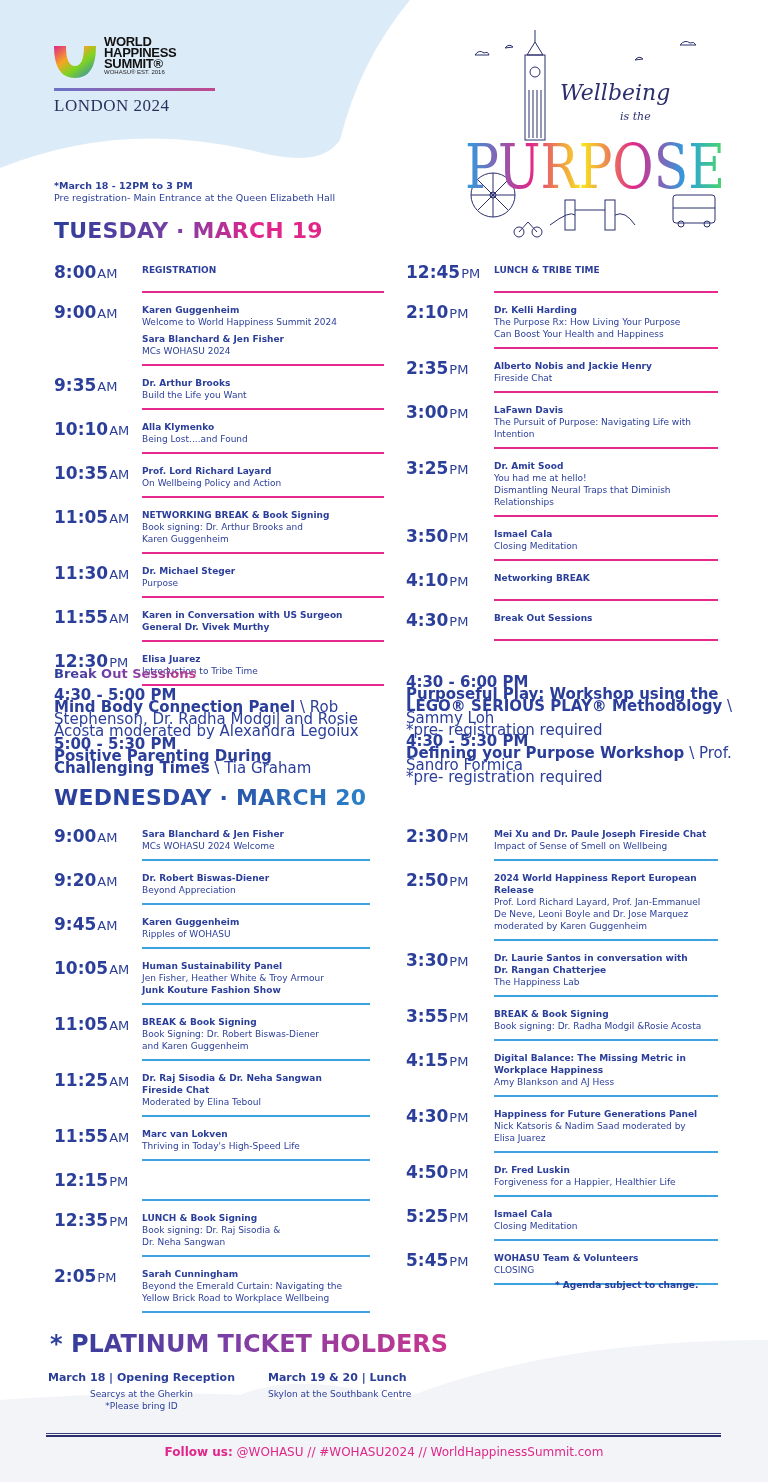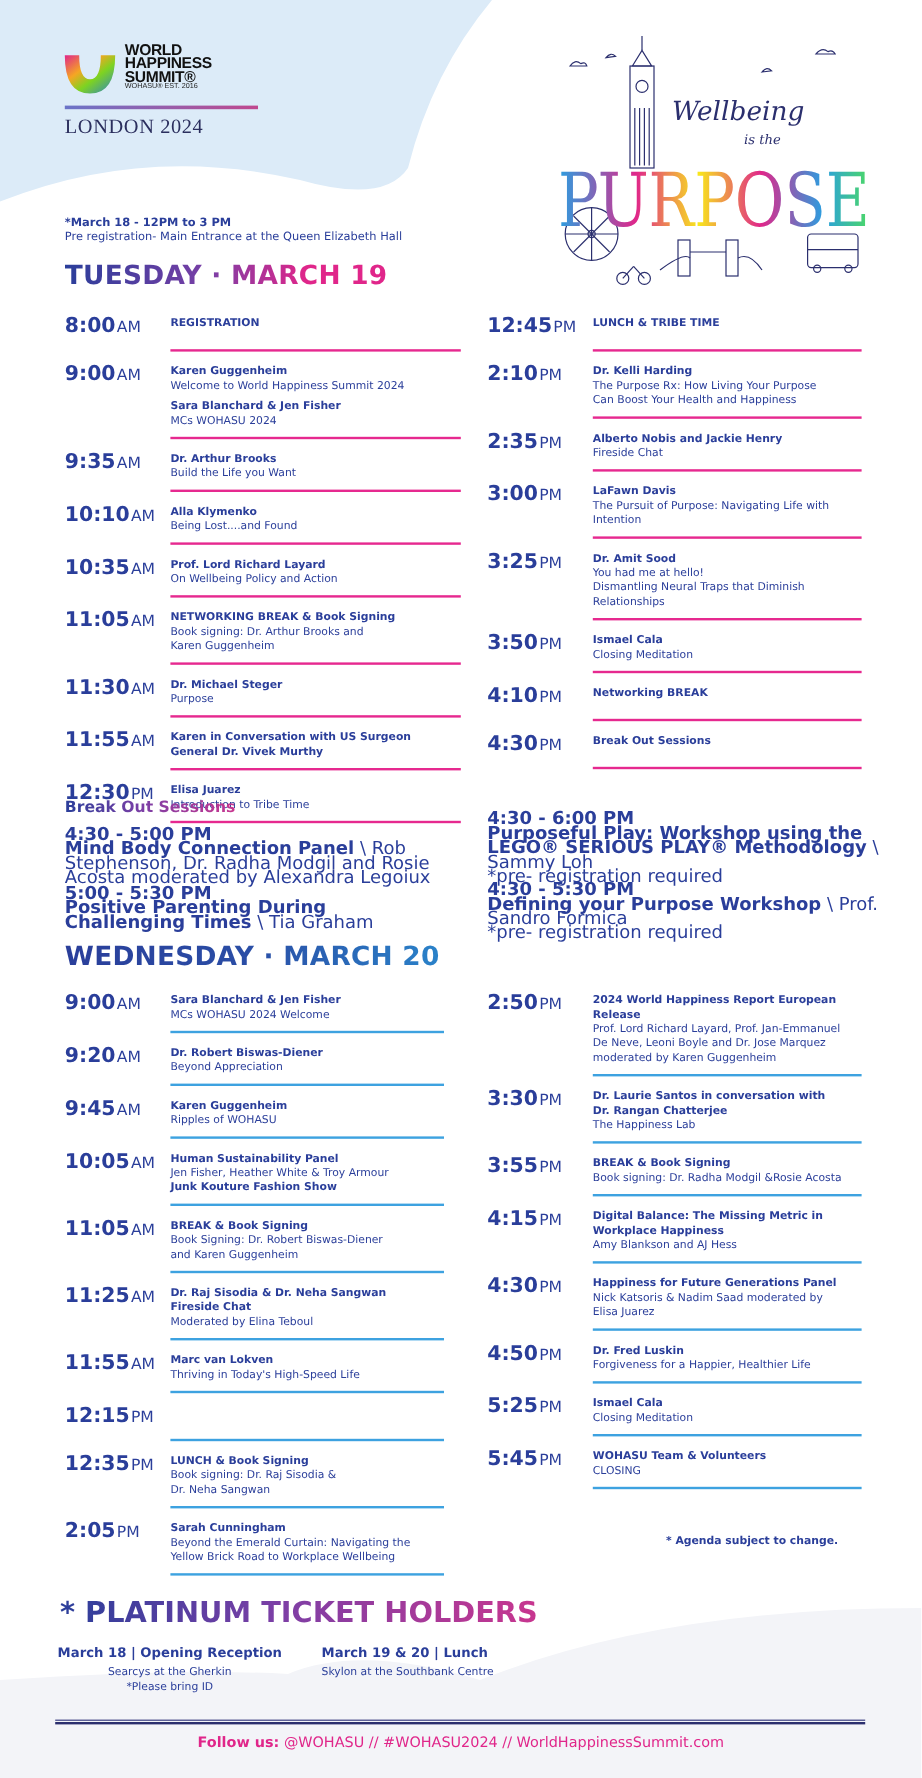--- a/index.html
+++ b/index.html
@@ -366,20 +366,27 @@
       <div class="time"><span>2:05</span><span class="ampm">PM</span></div>
       <div class="body">
         <span class="h">Sarah Cunningham</span>
         <span class="t">Beyond the Emerald Curtain: Navigating the</span>
         <span class="t">Yellow Brick Road to Workplace Wellbeing</span>
       </div>
     </div>
   </div>
 <div class="col wed" id="wed-right" style="left:406px; top:826px; width:312px;">
     <div class="row">
+      <div class="time"><span>2:30</span><span class="ampm">PM</span></div>
+      <div class="body">
+        <span class="h">Mei Xu and Dr. Paule Joseph Fireside Chat</span>
+        <span class="t">Impact of Sense of Smell on Wellbeing</span>
+      </div>
+    </div>
+    <div class="row">
       <div class="time"><span>2:50</span><span class="ampm">PM</span></div>
       <div class="body">
         <span class="h">2024 World Happiness Report European</span>
         <span class="h">Release</span>
         <span class="t">Prof. Lord Richard Layard, Prof. Jan-Emmanuel</span>
         <span class="t">De Neve, Leoni Boyle and Dr. Jose Marquez</span>
         <span class="t">moderated by Karen Guggenheim</span>
       </div>
     </div>
     <div class="row">

